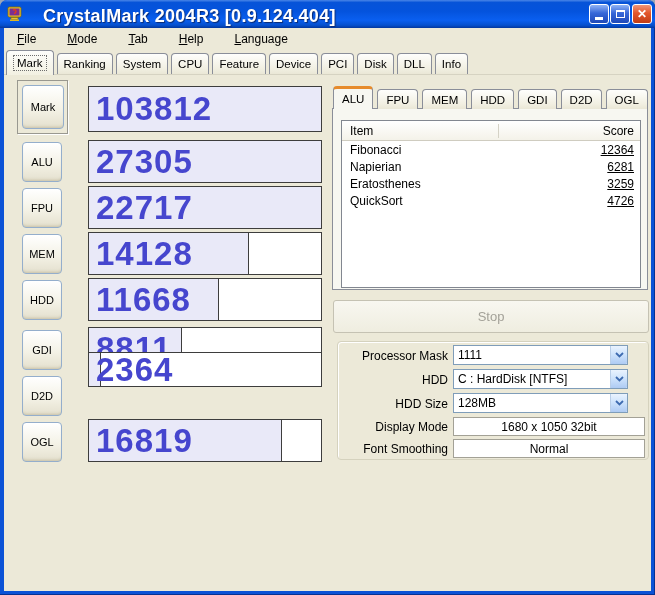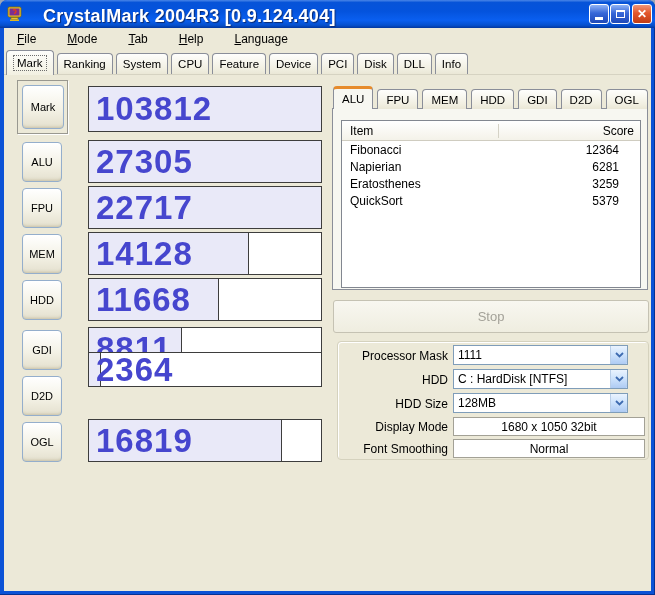--- a/index.html
+++ b/index.html
@@ -56,21 +56,21 @@
   
   .listview{position:absolute;left:8px;top:11px;width:300px;height:168px;background:#fff;
     border:1px solid #828790;overflow:hidden;}
   .lv-header{display:flex;height:20px;background:linear-gradient(180deg,#FFFFFF,#F4F2E9);
     border-bottom:1px solid #CFCCC0;font-size:12px;color:#000;align-items:center;}
   .lv-h-item{width:156px;display:flex;align-items:center;padding-left:8px;}
   .lv-h-score{flex:1;display:flex;align-items:center;justify-content:flex-end;padding-right:6px;
     border-left:1px solid #D5D2C6;}
   .lv-row{display:flex;height:17px;font-size:12px;text-align:right;}
   .lv-item{width:156px;display:flex;align-items:center;padding-left:8px;}
-  .lv-score{flex:1;display:flex;align-items:center;justify-content:flex-end;padding-right:21px;}
+  .lv-score{flex:1;display:flex;align-items:center;justify-content:flex-end;padding-right:6px;text-decoration:underline;}
 
   
   .stop-btn{position:absolute;left:329px;top:272px;width:316px;height:33px;
     background:linear-gradient(180deg,#F8F7F0,#EFEDE0);border:1px solid #C5C2B3;border-radius:3px;
     display:flex;align-items:center;justify-content:center;font-size:13px;color:#A3A198;}
 
   
   .groupbox{position:absolute;left:333px;top:313px;width:312px;height:119px;
     border:1px solid #D5D2BE;border-radius:4px;box-shadow:inset 1px 1px 0 #fff;}
   .form-label{position:absolute;left:340px;width:104px;font-size:12px;color:#000;text-align:right;}
@@ -216,21 +216,21 @@
         <div class="lv-row">
           <div class="lv-item">Napierian</div>
           <div class="lv-score">6281</div>
         </div>
         <div class="lv-row">
           <div class="lv-item">Eratosthenes</div>
           <div class="lv-score">3259</div>
         </div>
         <div class="lv-row">
           <div class="lv-item">QuickSort</div>
-          <div class="lv-score">5379</div>
+          <div class="lv-score">4726</div>
         </div>
       </div>
     </div>
 
     <div class="stop-btn">Stop</div>
 
     <div class="groupbox"></div>
 
     <span class="form-label" style="top:321px;">Processor Mask</span>
     <div class="combo" style="top:317px;">

